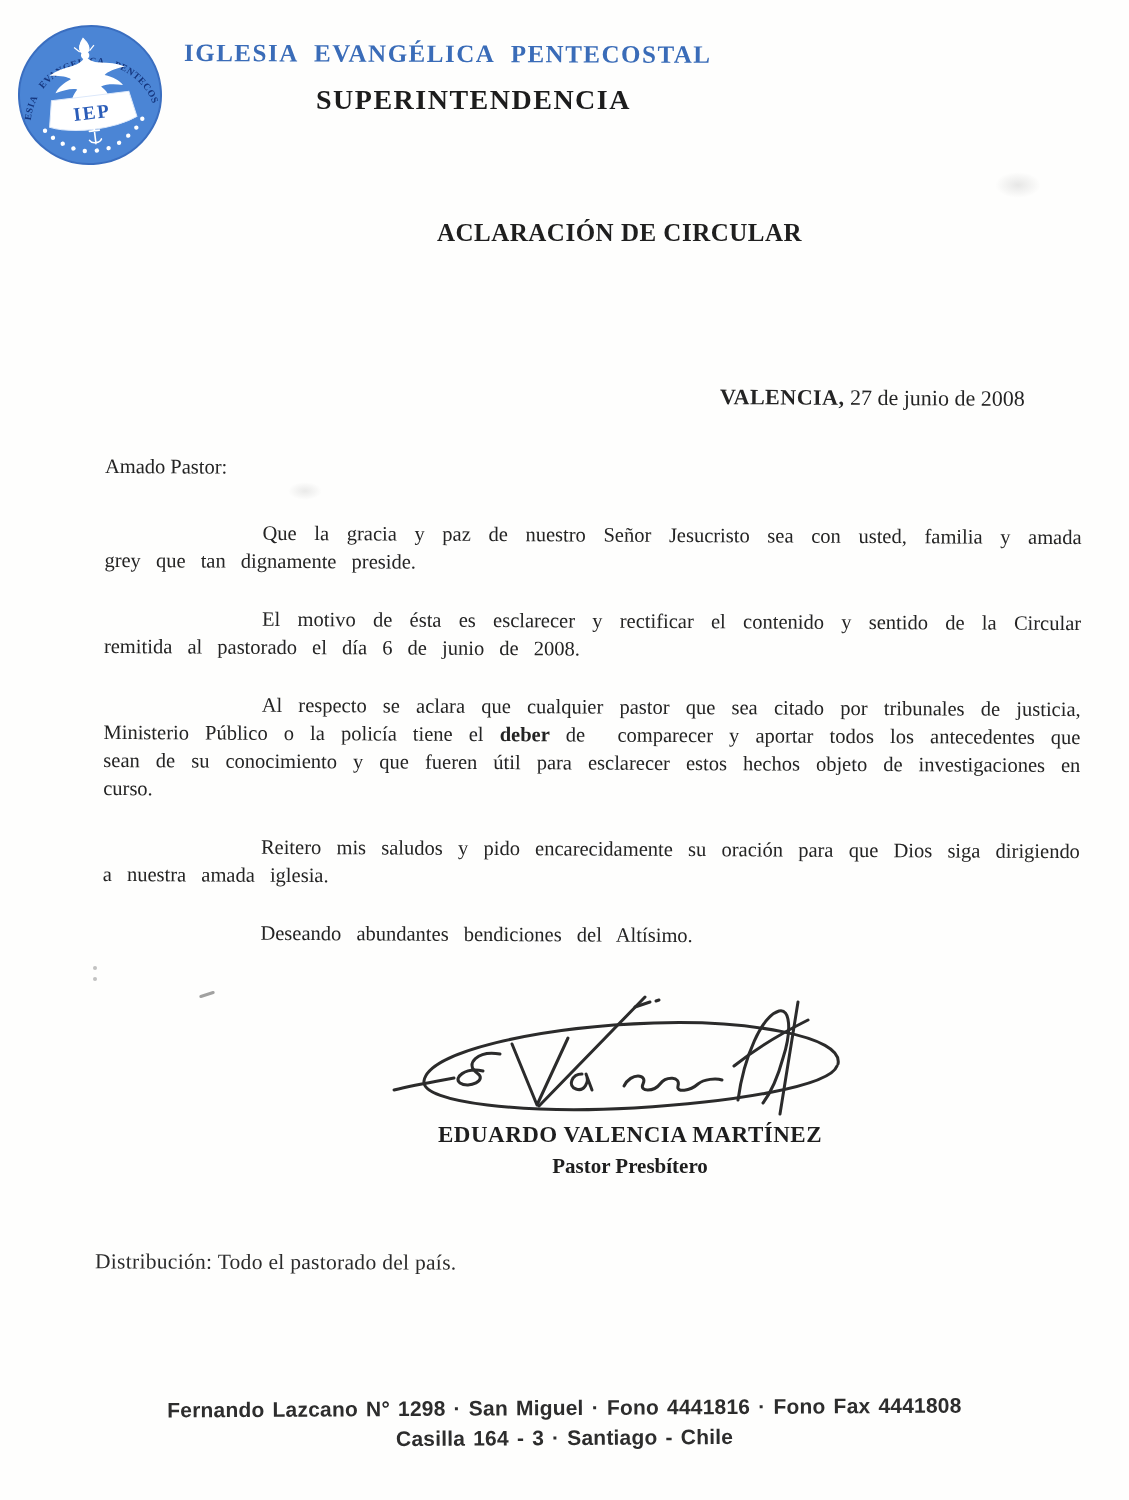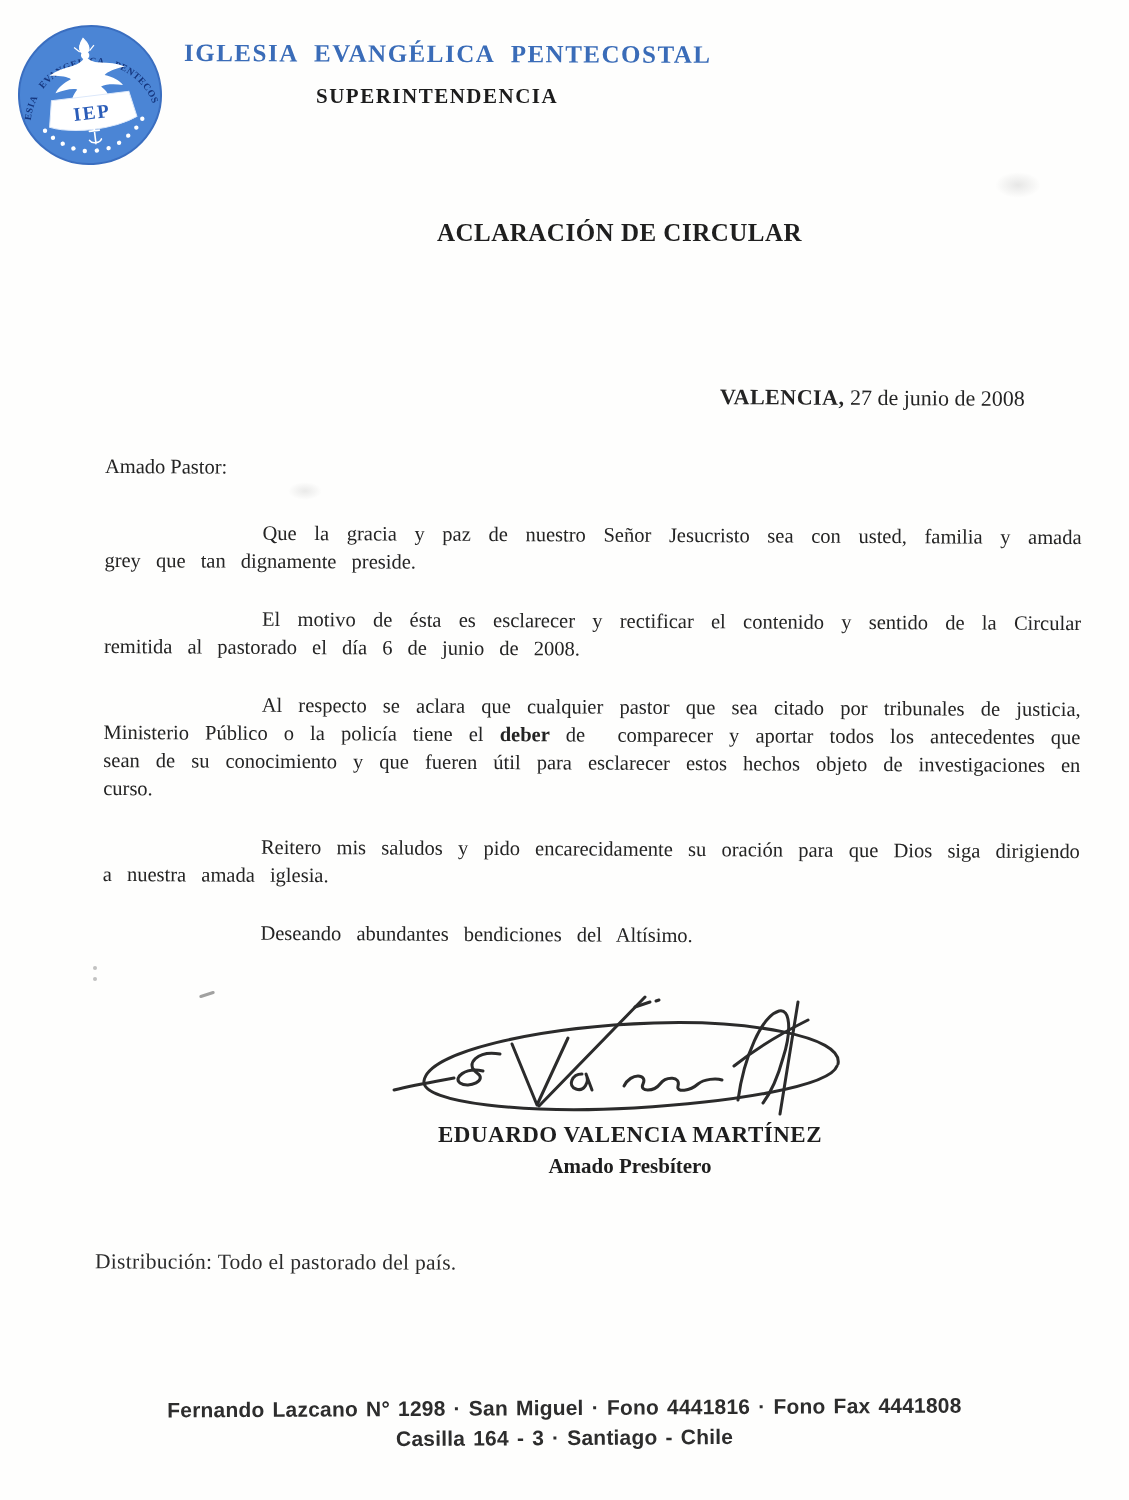--- a/index.html
+++ b/index.html
@@ -20,21 +20,21 @@
   }
   .org-name {
     position: absolute; left: 184px; top: 40px;
     font-size: 25px; font-weight: bold;
     letter-spacing: 1.5px; word-spacing: 9px;
     color: #3a6cb8;
     transform: rotate(0.2deg);
   }
   .org-sub {
     position: absolute; left: 316px; top: 84px;
-    font-size: 21px; font-weight: bold;
+    font-size: 28px; font-weight: bold;
     letter-spacing: 1.5px; color: #1c1c1c;
   }
 
   
   .doc-title {
     position: absolute; left: 0; top: 219px; width: 100%;
     box-sizing: border-box; padding-left: 110px;
     text-align: center;
     font-size: 25px; font-weight: bold; letter-spacing: 0.5px;
     color: #1f1f1f;
@@ -193,21 +193,21 @@
       <path d="M 238,92 C 245,78 262,80 257,90 C 253,98 268,98 274,90 C 280,82 295,82 292,92 C 290,99 304,97 312,90 C 318,85 330,84 336,86"></path>
 
       <path d="M 352,106 C 358,62 376,22 393,17 C 404,14 406,36 397,64 C 391,86 383,101 377,109"></path>
       <path d="M 348,72 C 368,56 398,38 422,26"></path>
       <path d="M 412,8 L 394,120"></path>
     </g>
   </svg>
 
   <div class="sig-block">
     <div class="sig-name">EDUARDO VALENCIA MARTÍNEZ</div>
-    <div class="sig-role">Amado Presbítero</div>
+    <div class="sig-role">Pastor Presbítero</div>
   </div>
 
   <div class="distribution">Distribución: Todo el pastorado del país.</div>
 
   <div class="footer">
     <div class="line">Fernando Lazcano N° 1298 · San Miguel · Fono 4441816 · Fono Fax 4441808</div>
     <div class="line">Casilla 164 - 3 · Santiago - Chile</div>
   </div>
 
   <div class="artifact a-colon"></div>

